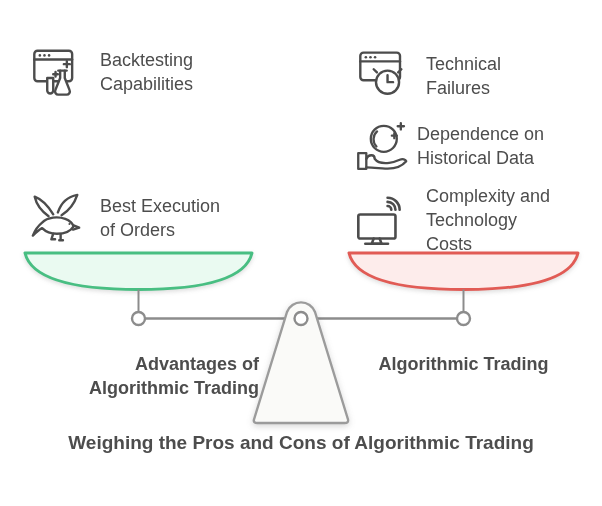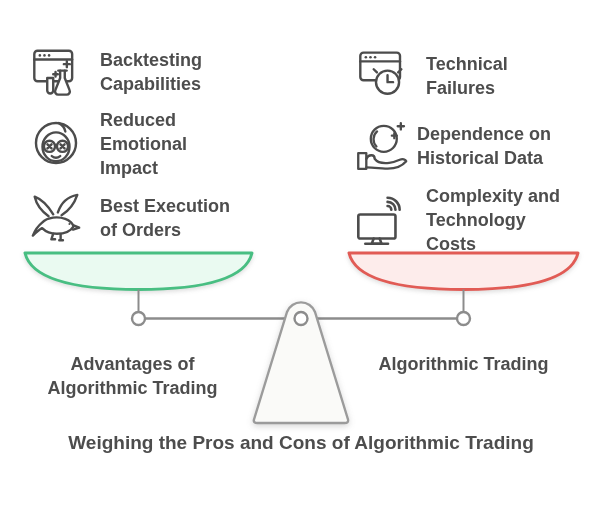--- a/index.html
+++ b/index.html
@@ -15,21 +15,21 @@
     position:absolute;
     display:flex;align-items:center;gap:18px;
     color:#4c4c4c;
   }
   .icon-box{
     width:52px;height:56px;flex:0 0 auto;
     display:flex;align-items:center;justify-content:center;
     color:#4c4c4c;
   }
   .item-text{
-    font-size:18px;font-weight:bold;line-height:24px;color:#4d4d4d;
+    font-size:18px;font-weight:normal;line-height:24px;color:#4d4d4d;
   }
   .item-text span{display:block;}
   .pan-label{
     position:absolute;width:241px;text-align:center;
     font-size:18px;font-weight:bold;line-height:24px;color:#4d4d4d;
   }
   .pan-label span{display:block;}
   .diagram-title{
     position:absolute;left:0;top:432px;width:602px;
     text-align:center;font-size:19px;font-weight:bold;color:#4d4d4d;
@@ -71,39 +71,20 @@
         <path d="M23,31.5 h5 M25.5,29 v5"></path>
         <path d="M34.5,20.5 h6.5 M37.75,17.25 v6.5"></path>
       </svg>
     </div>
     <div class="item-text">
       <span>Backtesting</span>
       <span>Capabilities</span>
     </div>
   </div>
 
-  <div class="item" style="left:30px;top:108px;">
-    <div class="icon-box">
-      <svg width="50" height="54" viewBox="0 0 52 58" fill="none" stroke="currentColor" stroke-width="2.6" stroke-linecap="round" stroke-linejoin="round">
-        <circle cx="26" cy="28" r="21.5"></circle>
-        <path d="M29,6.5 C33,8.5 35.5,12 36,15.5"></path>
-        <ellipse cx="26" cy="32" rx="14.5" ry="15.5" fill="#ffffff"></ellipse>
-        <circle cx="19" cy="31.5" r="6" fill="#ffffff"></circle>
-        <circle cx="33" cy="31.5" r="6" fill="#ffffff"></circle>
-        <path d="M16.8,29.3 l4.4,4.4 M21.2,29.3 l-4.4,4.4"></path>
-        <path d="M30.8,29.3 l4.4,4.4 M35.2,29.3 l-4.4,4.4"></path>
-        <path d="M21.5,42 Q26,45.5 30.5,42"></path>
-      </svg>
-    </div>
-    <div class="item-text">
-      <span>Reduced</span>
-      <span>Emotional</span>
-      <span>Impact</span>
-    </div>
-  </div>
 
   <div class="item" style="left:30px;top:190px;justify-content:center;">
     <div class="icon-box">
       <svg width="52" height="50" viewBox="0 0 56 54" fill="none" stroke="currentColor" stroke-width="2.6" stroke-linecap="round" stroke-linejoin="round">
         <path d="M25,23 C20,15 13,7 5,4 C7,13 13,20 20,25"></path>
         <path d="M30,21 C33,12 40,4 51,2 C48,11 42,19 34,24"></path>
         <path d="M13,32 C19,26 30,25 38,28 C43,30 46,33 47,36 C44,41 37,44 29,44 C22,44 16,41 13,38 C9,40 6,43 3,46 C5,41 8,36 13,32 Z"></path>
         <path d="M47,35 L53,37.5 L46.5,39.5"></path>
         <circle cx="42.5" cy="33.5" r="1.1" fill="currentColor" stroke="none"></circle>
         <path d="M25,44 L23,50 M23,50 H27"></path>
@@ -163,21 +144,21 @@
         <path d="M34,5 a13,13 0 0 1 13,13"></path>
       </svg>
     </div>
     <div class="item-text">
       <span>Complexity and</span>
       <span>Technology</span>
       <span>Costs</span>
     </div>
   </div>
 
-  <div class="pan-label" style="left:12px;top:352px;">
+  <div class="pan-label" style="left:18px;top:352px;text-align:right;">
     <span>Advantages of</span>
     <span>Algorithmic Trading</span>
   </div>
   <div class="pan-label" style="left:343px;top:352px;">
     <span>Algorithmic Trading</span>
   </div>
 
   <div class="diagram-title">Weighing the Pros and Cons of Algorithmic Trading</div>
 
 </div>

